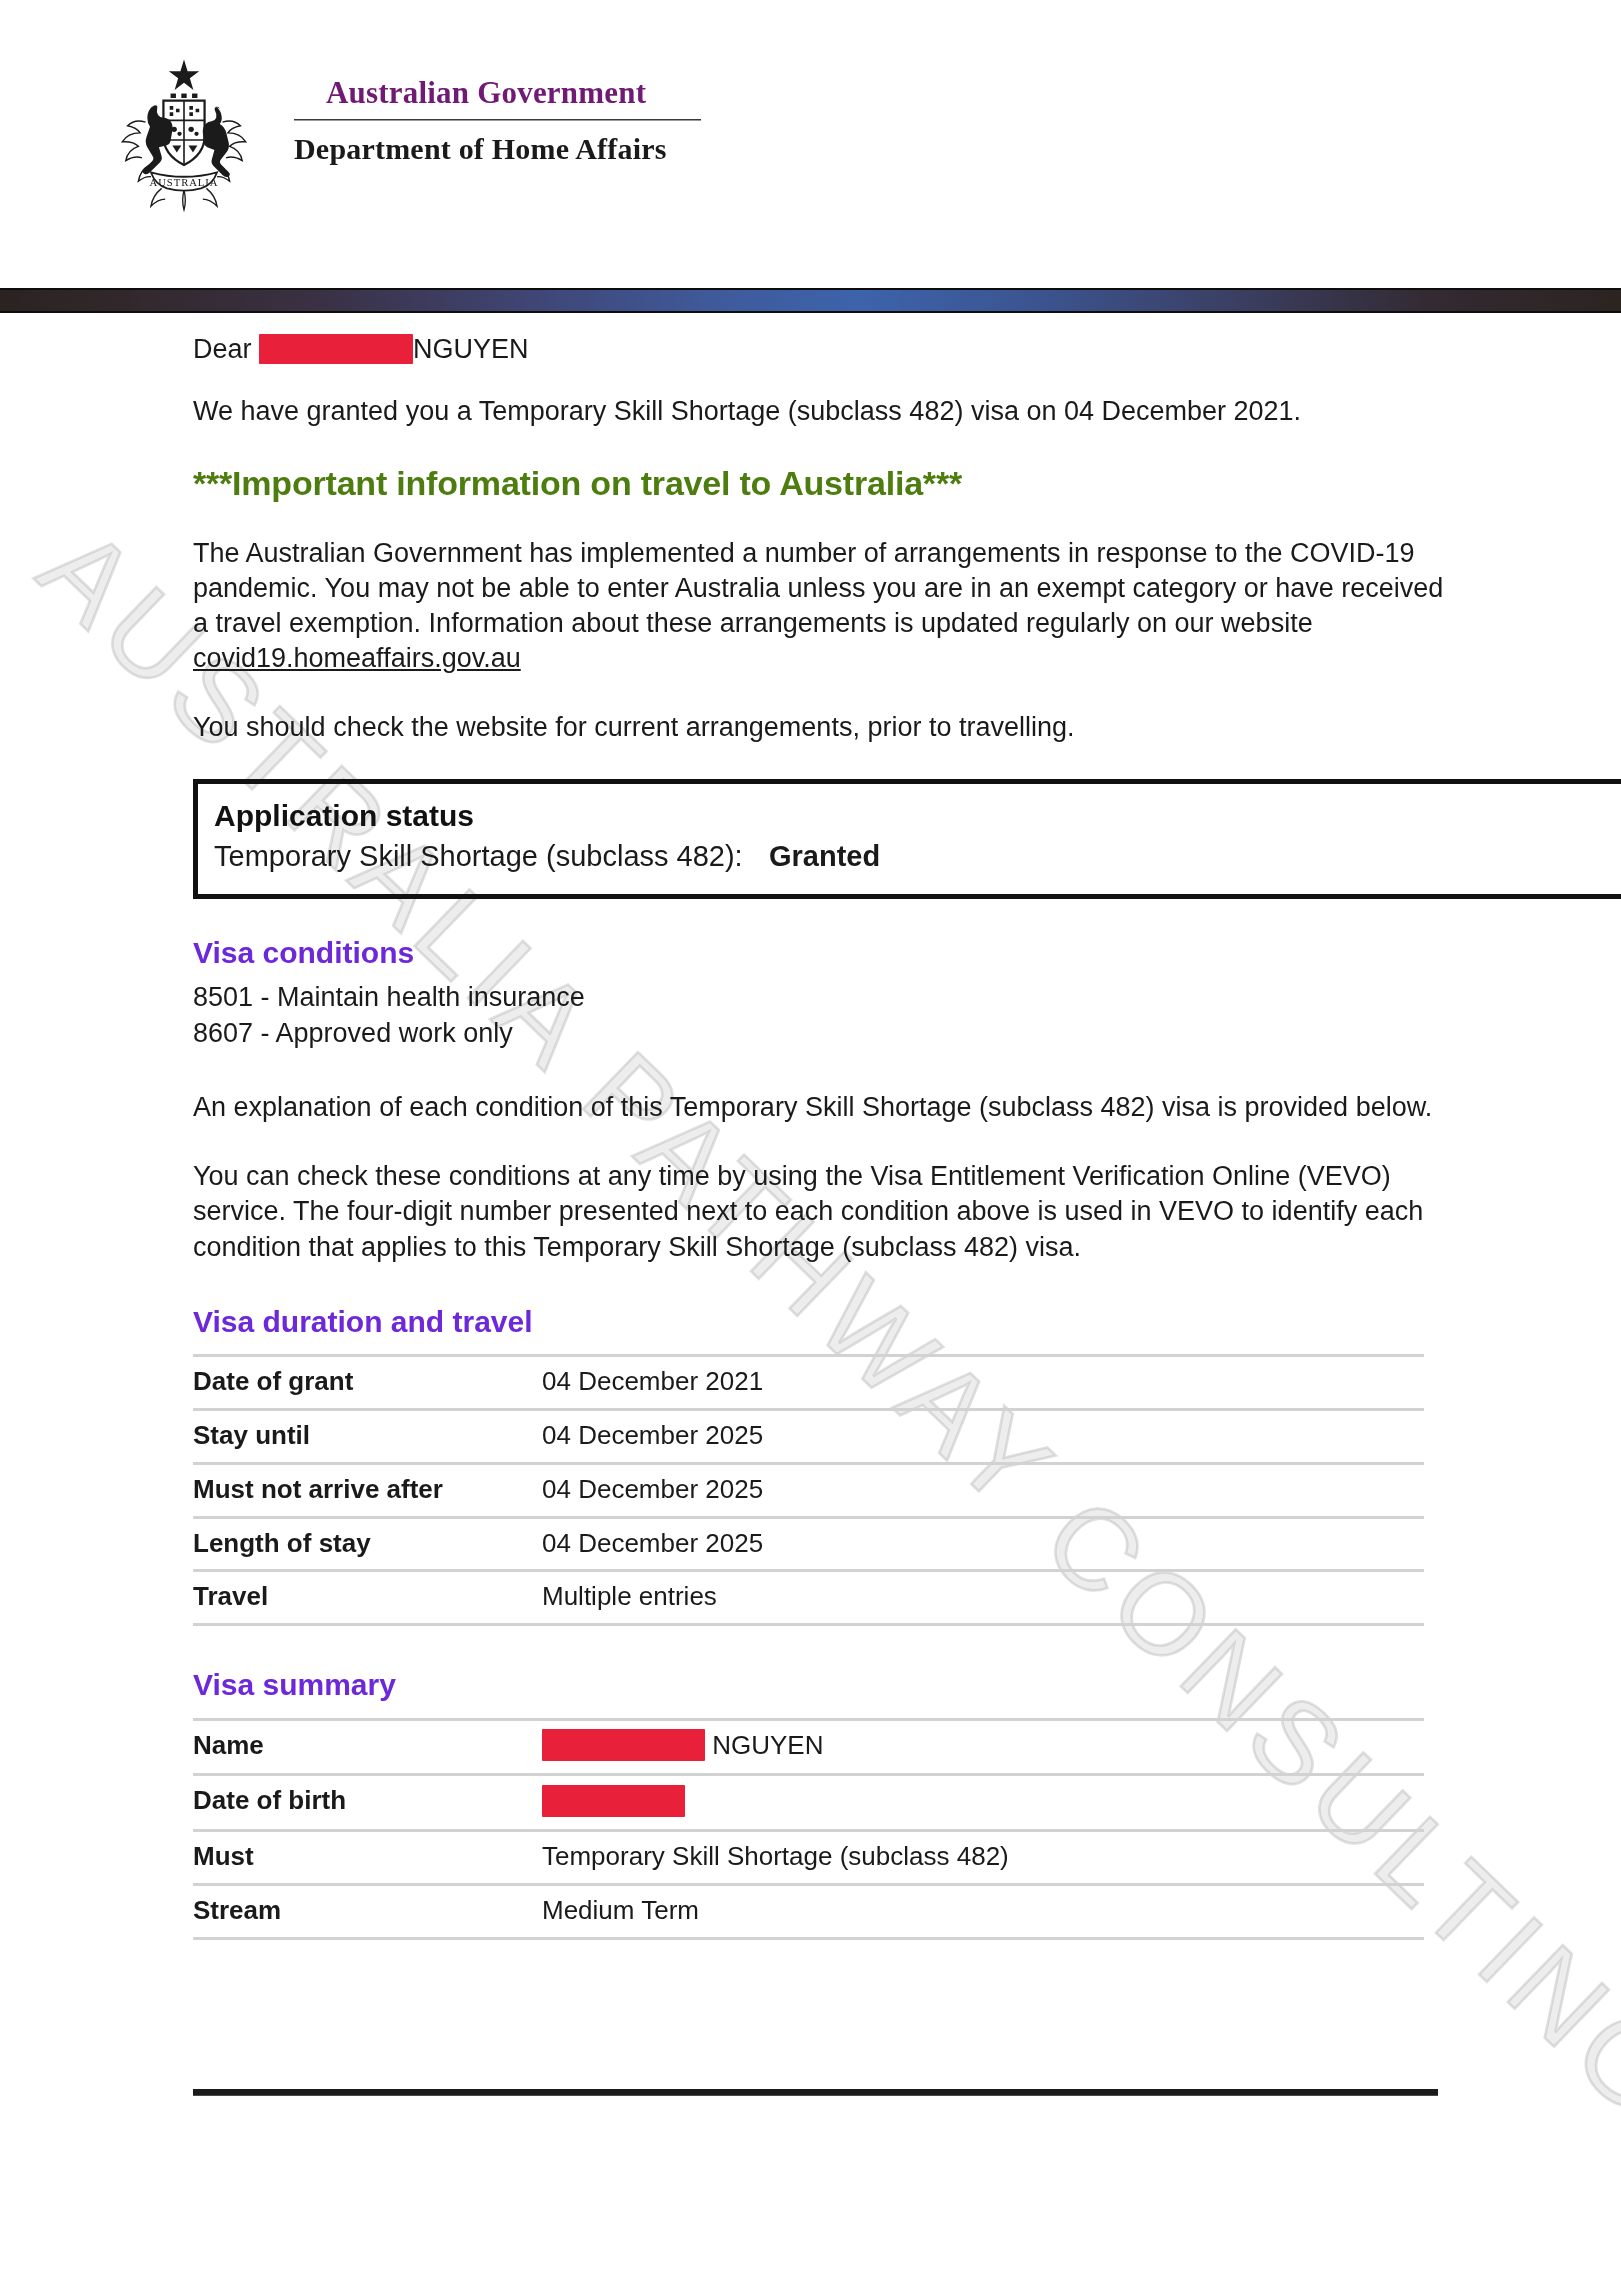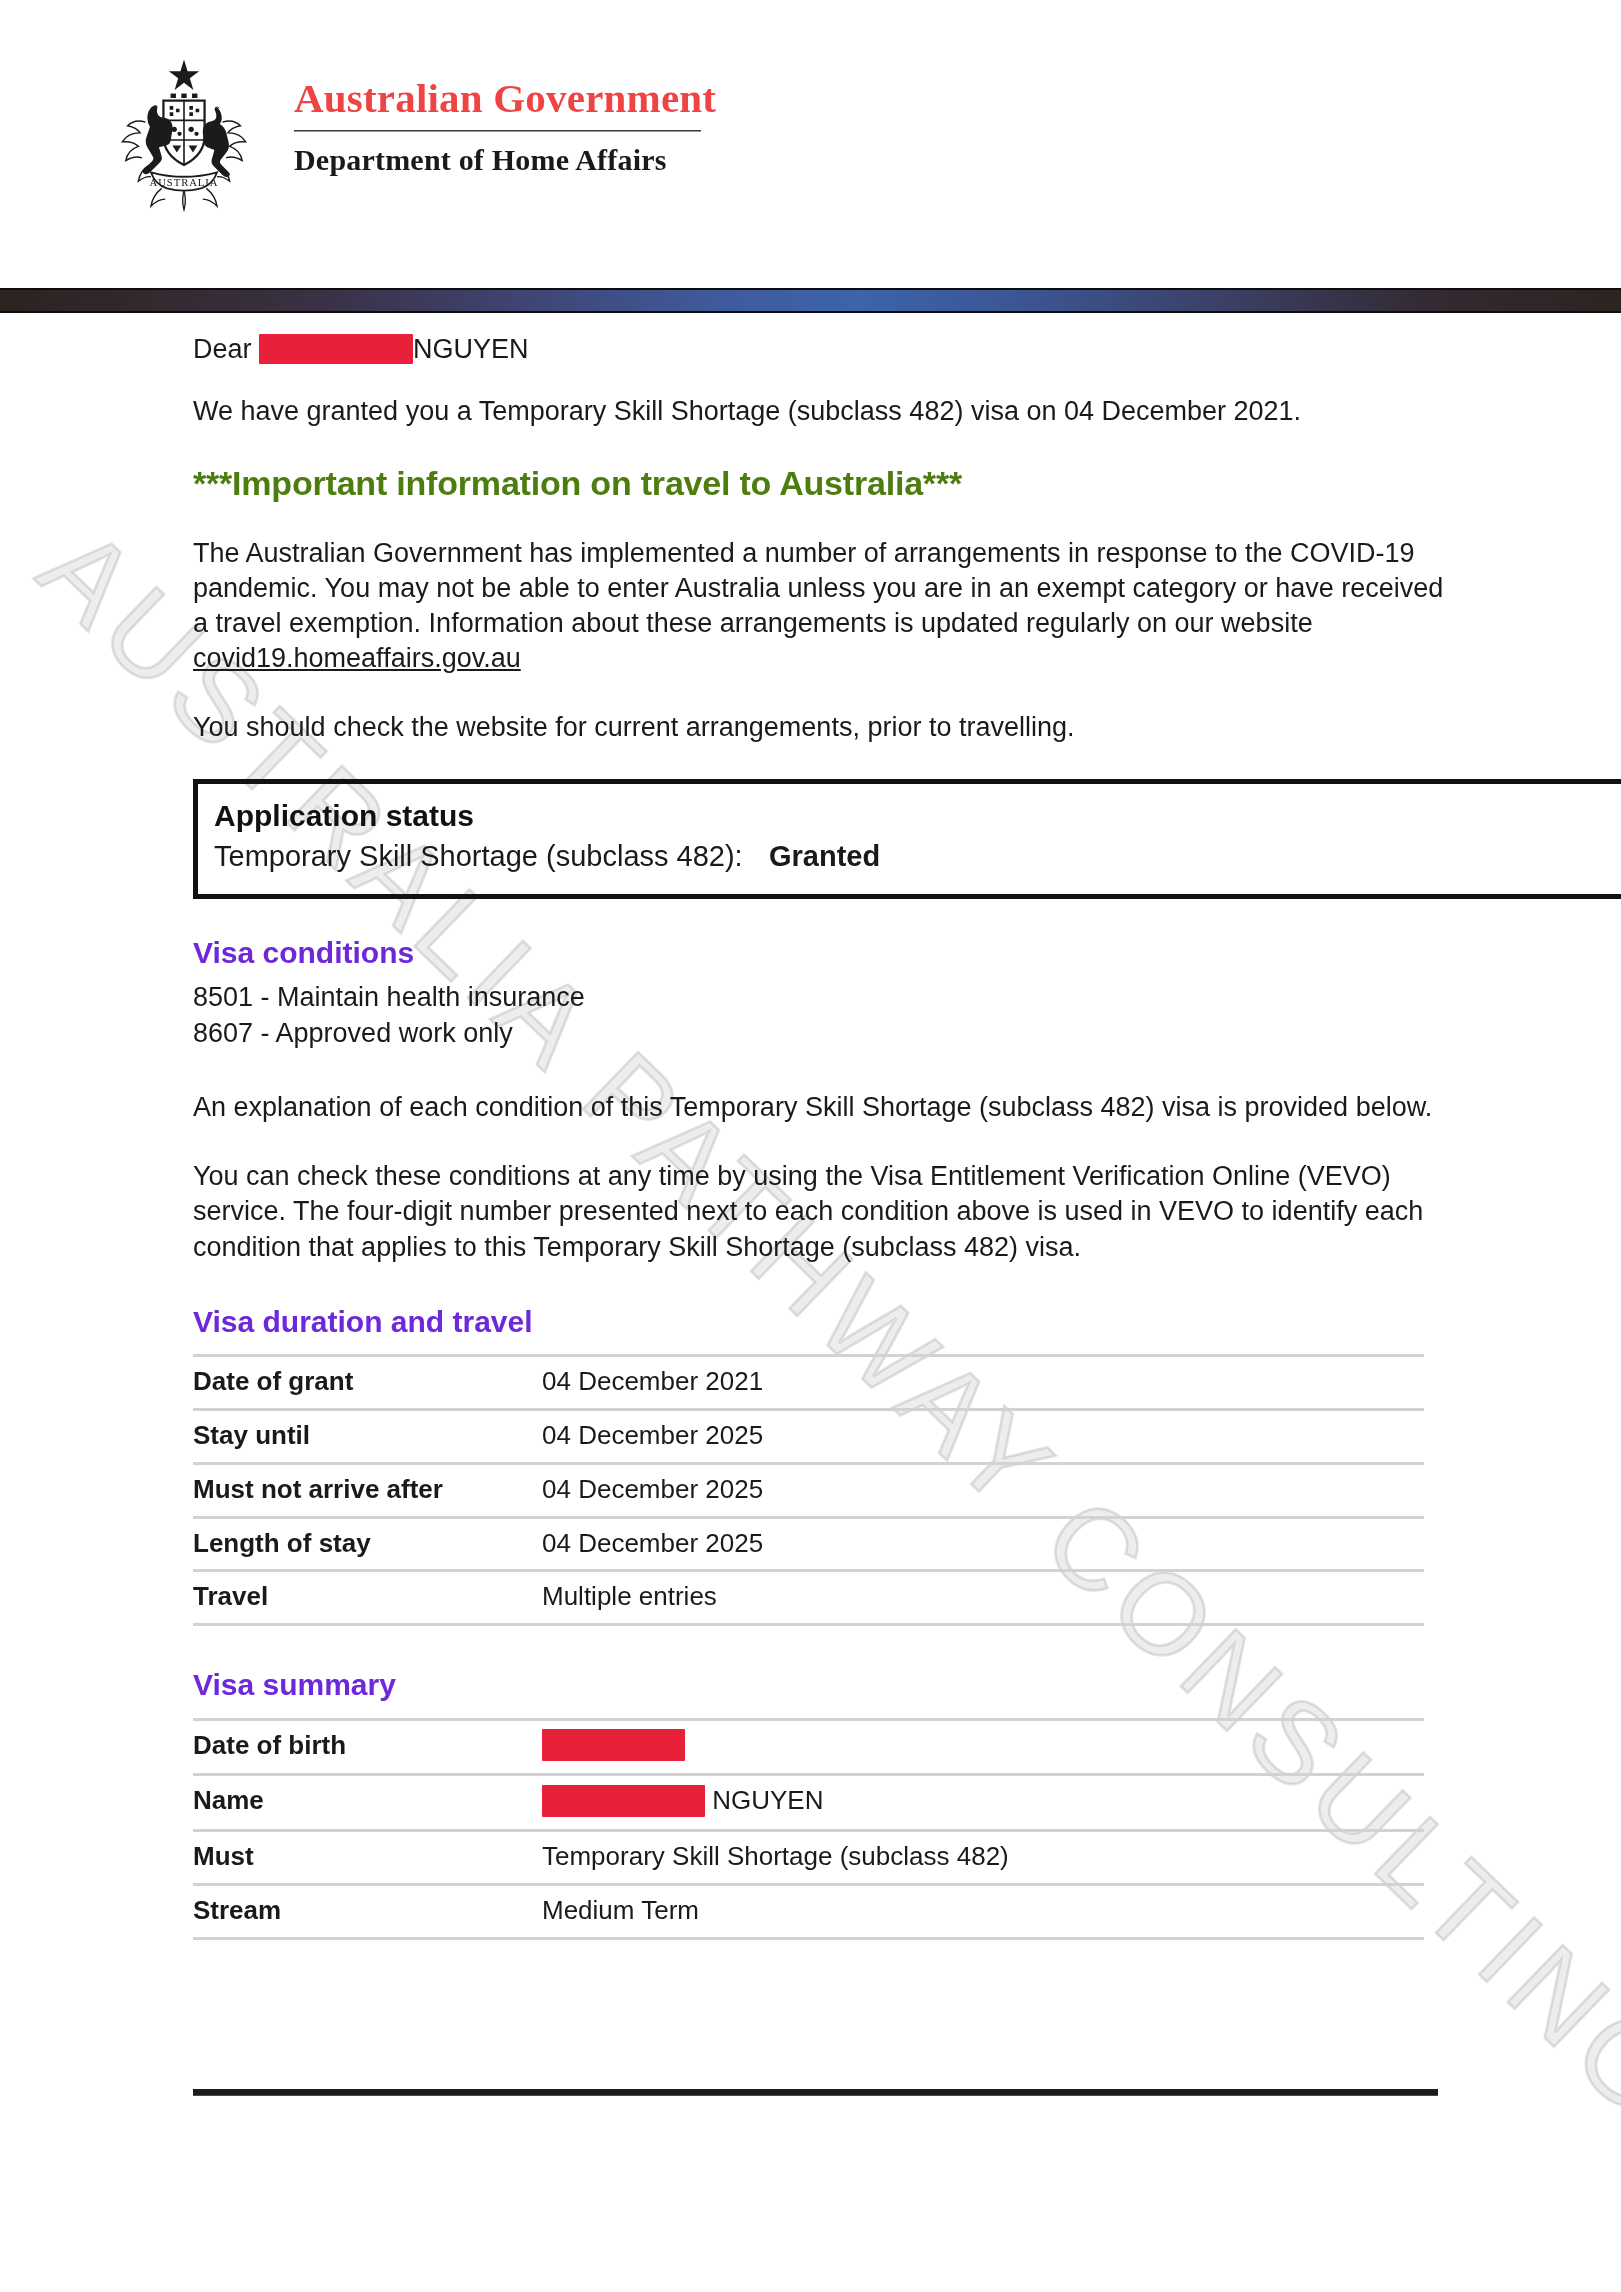--- a/index.html
+++ b/index.html
@@ -68,24 +68,25 @@
   }
   .crest svg { display: block; width: 170px; height: 170px; }
 
   .wordmark {
     margin-left: 25px;
     padding-top: 29px;
   }
   .wordmark-gov {
     font-family: "Liberation Serif", serif;
     font-weight: bold;
-    font-size: 41px;
+    font-size: 31px;
     letter-spacing: 0.2px;
-    color: #ef4444;
+    color: #701a75;
     line-height: 1.1;
+    margin-left: 32px;
   }
   .wordmark-rule {
     width: 407px;
     height: 0;
     border-top: 1.8px solid #3a3a3a;
     border-bottom: 0.9px solid #9a9a9a;
     margin: 9px 0 10.7px 0;
   }
   .wordmark-dept {
     font-family: "Liberation Serif", serif;
@@ -365,26 +366,26 @@
           </tr>
         </tbody>
       </table>
     </div>
 
     <div class="table-block">
       <h3 class="sub-heading spaced">Visa summary</h3>
       <table class="data-table">
         <tbody>
           <tr>
+            <td class="k">Name</td>
+            <td class="v"><span class="redact r-name"></span> <span>NGUYEN</span></td>
+          </tr>
+          <tr>
             <td class="k">Date of birth</td>
             <td class="v"><span class="redact r-dob"></span></td>
-          </tr>
-          <tr>
-            <td class="k">Name</td>
-            <td class="v"><span class="redact r-name"></span> <span>NGUYEN</span></td>
           </tr>
           <tr>
             <td class="k">Must</td>
             <td class="v">Temporary Skill Shortage (subclass 482)</td>
           </tr>
           <tr>
             <td class="k">Stream</td>
             <td class="v">Medium Term</td>
           </tr>
         </tbody>

